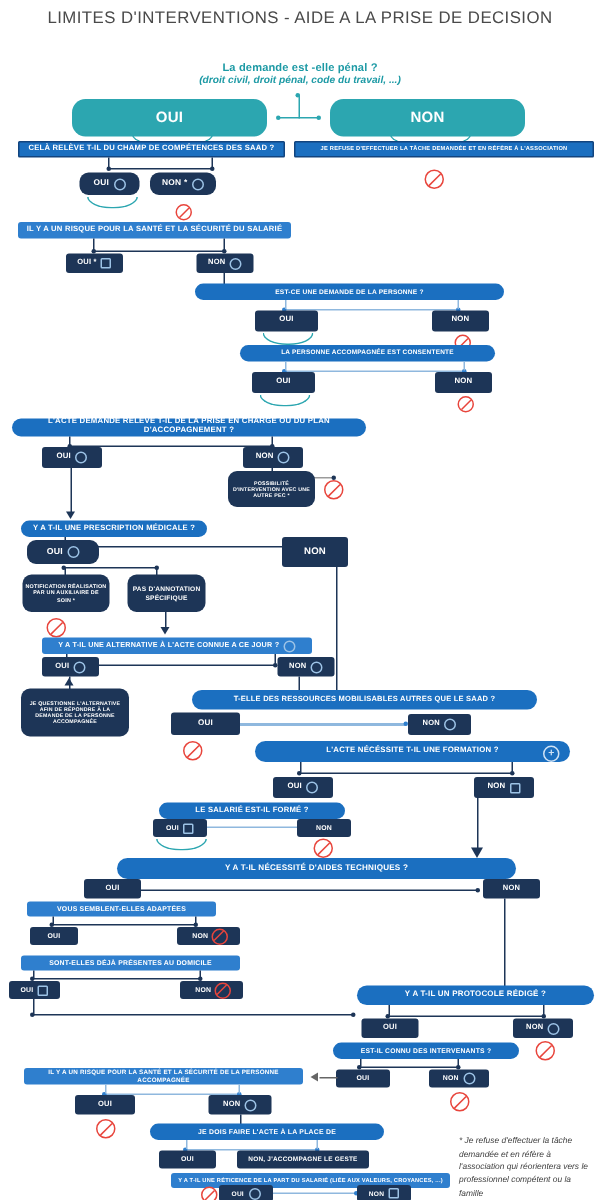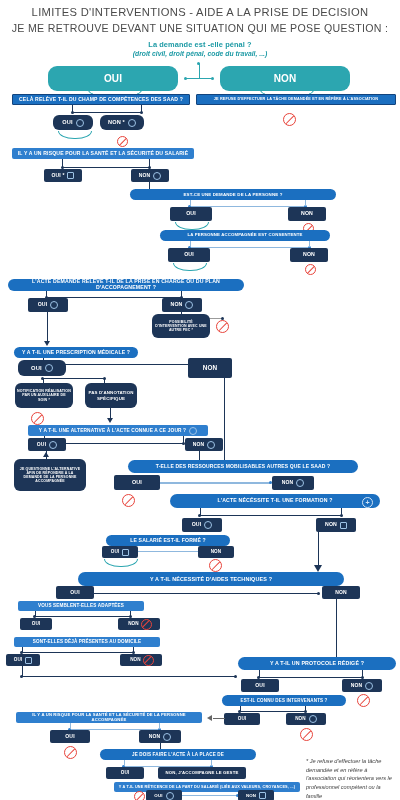--- a/index.html
+++ b/index.html
@@ -81,21 +81,20 @@
     position:absolute;color:#3f3f3f;font-style:italic;font-size:5.6px;
     line-height:1.55;text-align:left;
   }
 </style>
 </head>
 <body>
 
 <div id="stage">
 
   <div class="title1">LIMITES D'INTERVENTIONS  - AIDE A  LA PRISE DE DECISION</div>
-  <div class="title2">JE ME RETROUVE DEVANT UNE SITUATION QUI ME POSE QUESTION :</div>
   <div class="subq">La demande est -elle pénal ?</div>
   <div class="subq2">(droit civil, droit pénal, code du travail, ...)</div>
 
   <div class="ln-teal" style="left:199px;top:63px;width:1.4px;height:16px;"></div>
   <div class="ln-teal" style="left:186px;top:78px;width:27px;height:1.4px;"></div>
   <div class="dot" style="left:197px;top:62px;background:#2ca6b0;"></div>
   <div class="dot" style="left:184px;top:77px;background:#2ca6b0;"></div>
   <div class="dot" style="left:211px;top:77px;background:#2ca6b0;"></div>
 
   <div class="node teal" style="left:48px;top:66px;width:130px;height:25px;font-size:10px;">OUI</div>

